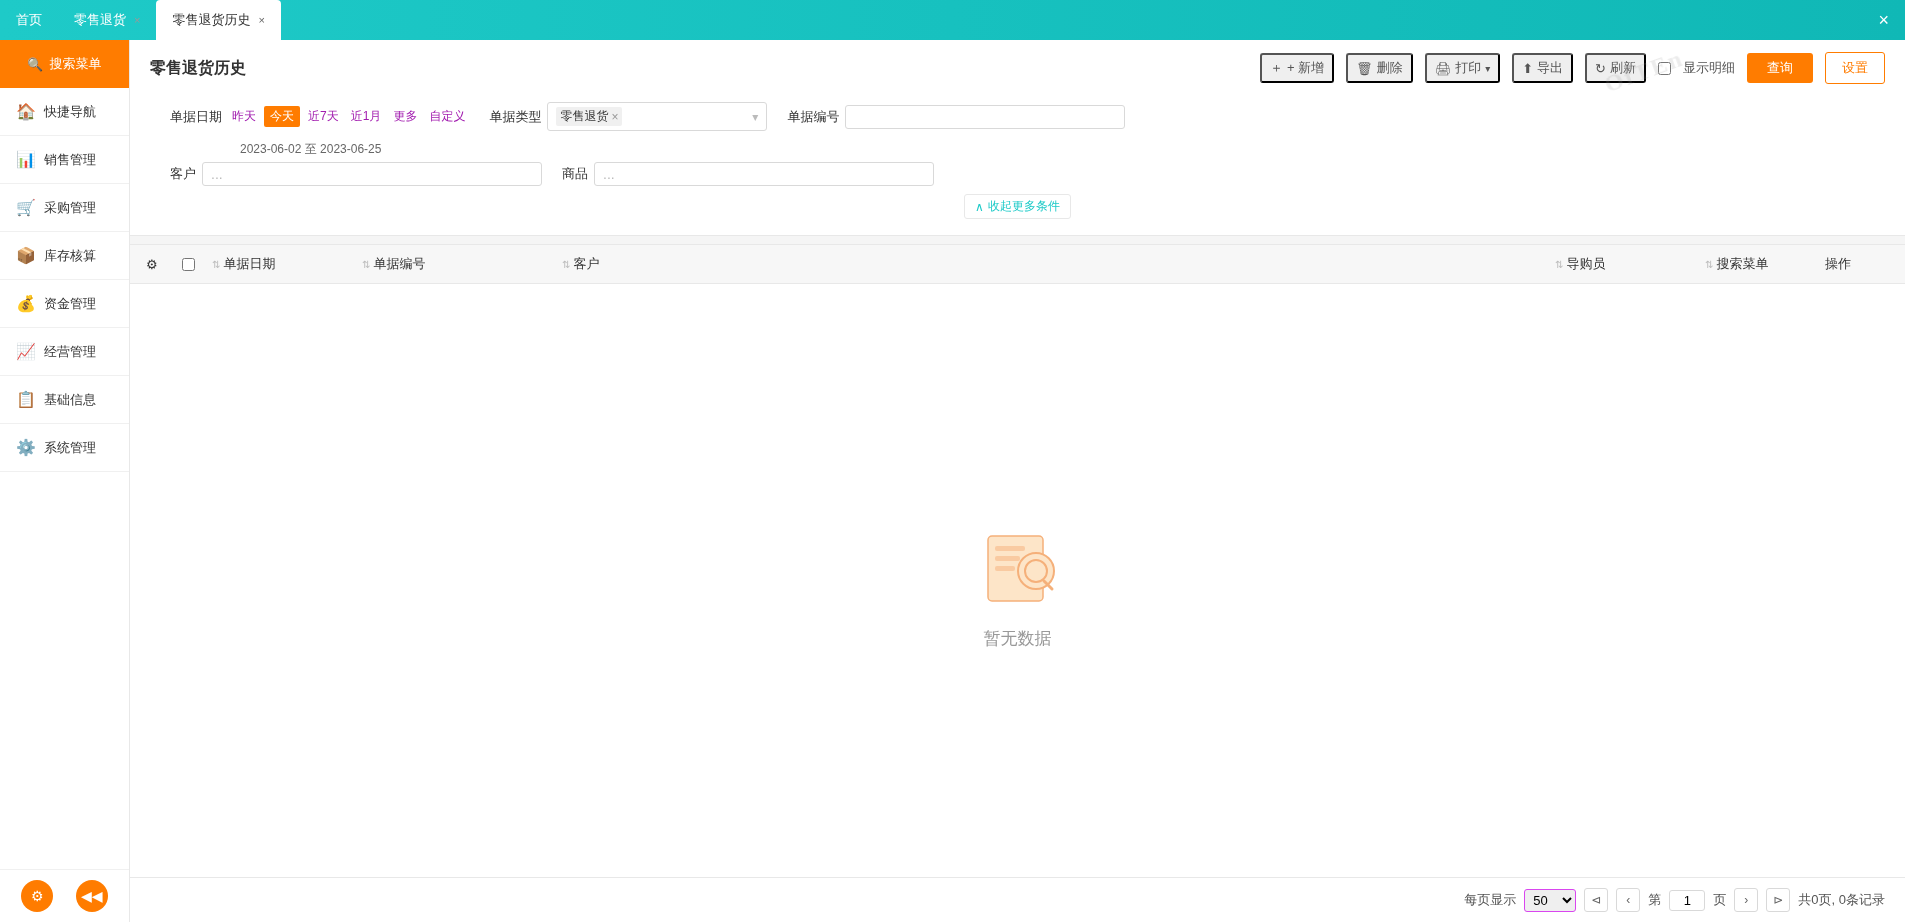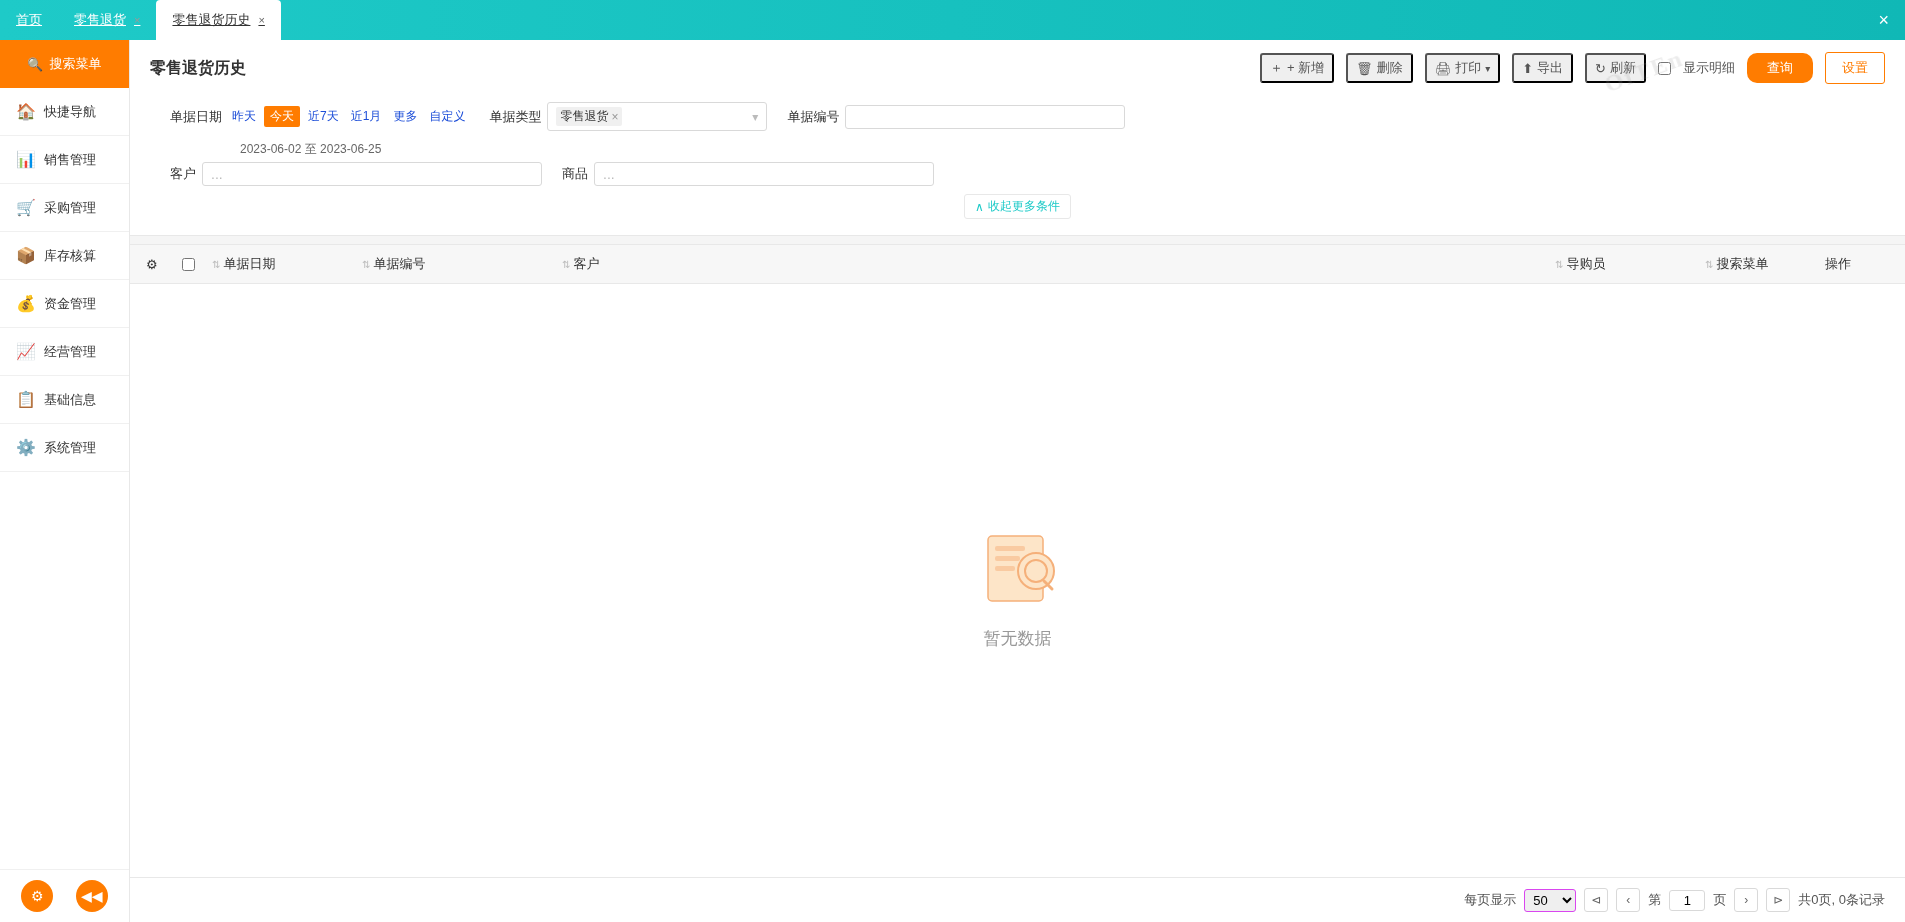--- a/index.html
+++ b/index.html
@@ -24,21 +24,20 @@
     .topbar-tab {
       height: 100%;
       display: flex;
       align-items: center;
       padding: 0 16px;
       font-size: 13px;
       color: #fff;
       cursor: pointer;
       white-space: nowrap;
       position: relative;
-      text-decoration: underline;
     }
     .topbar-tab.active {
       background: #fff;
       color: #333;
       border-radius: 4px 4px 0 0;
     }
     .topbar-tab .tab-close {
       margin-left: 8px;
       font-size: 11px;
       color: #999;
@@ -151,21 +150,21 @@
       color: #555;
       cursor: pointer;
       padding: 4px 8px;
       border-radius: 3px;
     }
     .btn-query {
       background: #ff7c00;
       color: #fff;
       border: none;
       padding: 6px 20px;
-      border-radius: 10px;
+      border-radius: 3px;
       cursor: pointer;
       font-size: 13px;
     }
     .btn-settings {
       background: #fff;
       color: #ff7c00;
       border: 1px solid #ff7c00;
       padding: 6px 16px;
       border-radius: 3px;
       cursor: pointer;
@@ -204,21 +203,21 @@
       white-space: nowrap;
       font-size: 13px;
     }
     .date-shortcuts {
       display: flex;
       align-items: center;
       gap: 4px;
       font-size: 12px;
     }
     .date-shortcut {
-      color: #1d4ed8;
+      color: #a21caf;
       cursor: pointer;
       padding: 2px 4px;
     }
     .date-shortcut.active {
       background: #ff7c00;
       color: #fff;
       border-radius: 2px;
       padding: 2px 6px;
     }
     .date-range {

